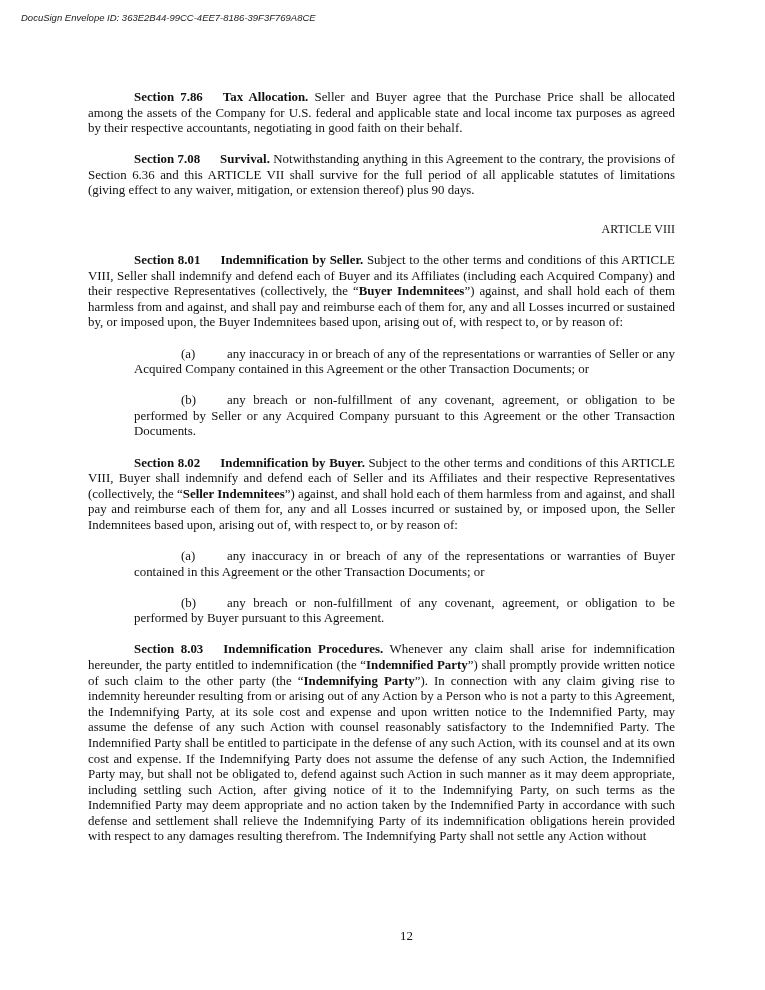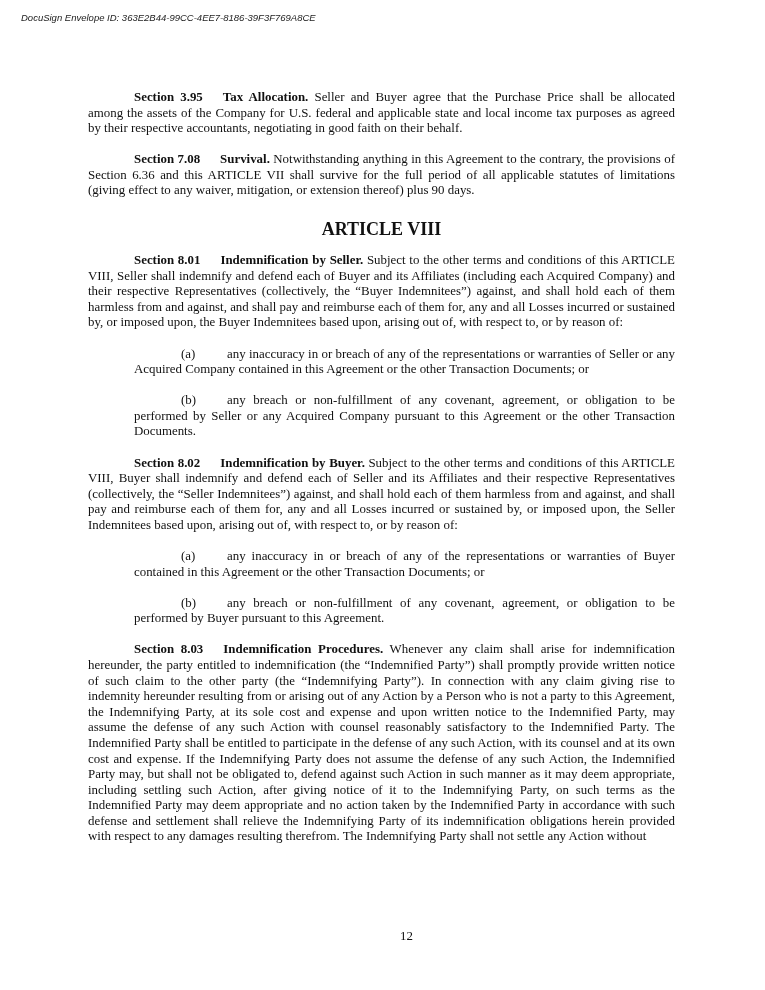--- a/index.html
+++ b/index.html
@@ -12,37 +12,37 @@
       position: absolute; left: 88px; top: 90px; width: 587px;
       font-family: "Liberation Serif", serif; font-size: 12.9px; line-height: 15.6px;
       text-align: justify;
     }
     p { margin: 0; }
     .para { text-indent: 46px; }
     .gap { height: 15.5px; }
     .sec-num { font-weight: bold; }
     .sec-title { font-weight: bold; }
     .tab1 { display: inline-block; width: 20px; }
-    .article { text-align: center; font-weight: bold; font-size: 18px; line-height: 16px; }
+    .article { text-align: right; font-weight: normal; font-size: 12px; line-height: 16px; }
     .item-wrap { padding-left: 46px; text-indent: 47px; }
-    .b { font-weight: normal; }
+    .b { font-weight: bold; }
     .page-number {
       position: absolute; left: 0; width: 765px; top: 929px; text-align: center;
       font-family: "Liberation Serif", serif; font-size: 12.9px; padding-left: 24px;
     }
   </style>
 </head>
 <body>
 
 <div class="envelope">DocuSign Envelope ID: 363E2B44-99CC-4EE7-8186-39F3F769A8CE</div>
 
 <div class="page">
 
   <p class="para">
-    <span class="sec-num">Section 3.95</span><span class="tab1"></span><span class="sec-title">Tax Allocation.</span><span> Seller and Buyer agree that the Purchase Price shall be allocated among the assets of the Company for U.S. federal and applicable state and local income tax purposes as agreed by their respective accountants, negotiating in good faith on their behalf.</span>
+    <span class="sec-num">Section 7.86</span><span class="tab1"></span><span class="sec-title">Tax Allocation.</span><span> Seller and Buyer agree that the Purchase Price shall be allocated among the assets of the Company for U.S. federal and applicable state and local income tax purposes as agreed by their respective accountants, negotiating in good faith on their behalf.</span>
   </p>
   <div class="gap"></div>
 
   <p class="para">
     <span class="sec-num">Section 7.08</span><span class="tab1"></span><span class="sec-title">Survival.</span><span> Notwithstanding anything in this Agreement to the contrary, the provisions of Section 6.36 and this ARTICLE VII shall survive for the full period of all applicable statutes of limitations (giving effect to any waiver, mitigation, or extension thereof) plus 90 days.</span>
   </p>
   <div class="gap" style="height:22px"></div>
 
   <p class="article">ARTICLE VIII</p>
   <div class="gap" style="height:16px"></div>

